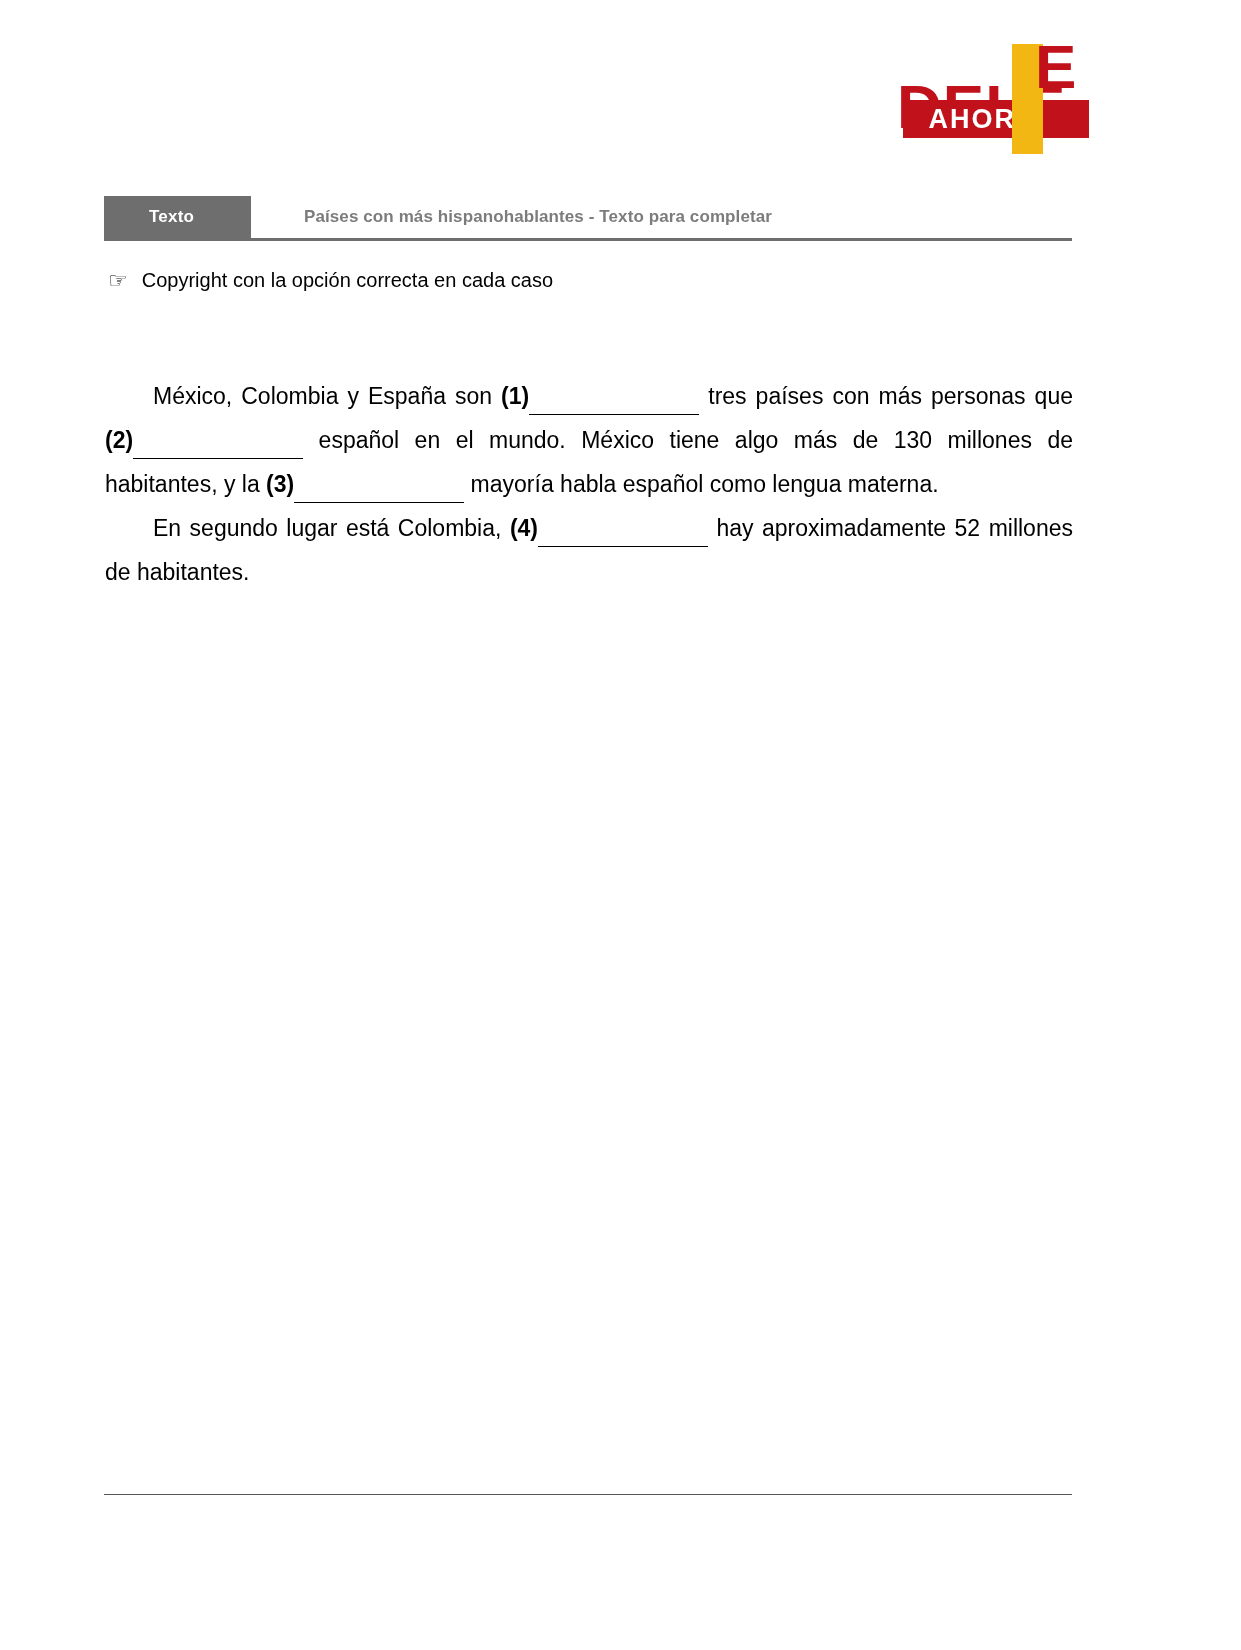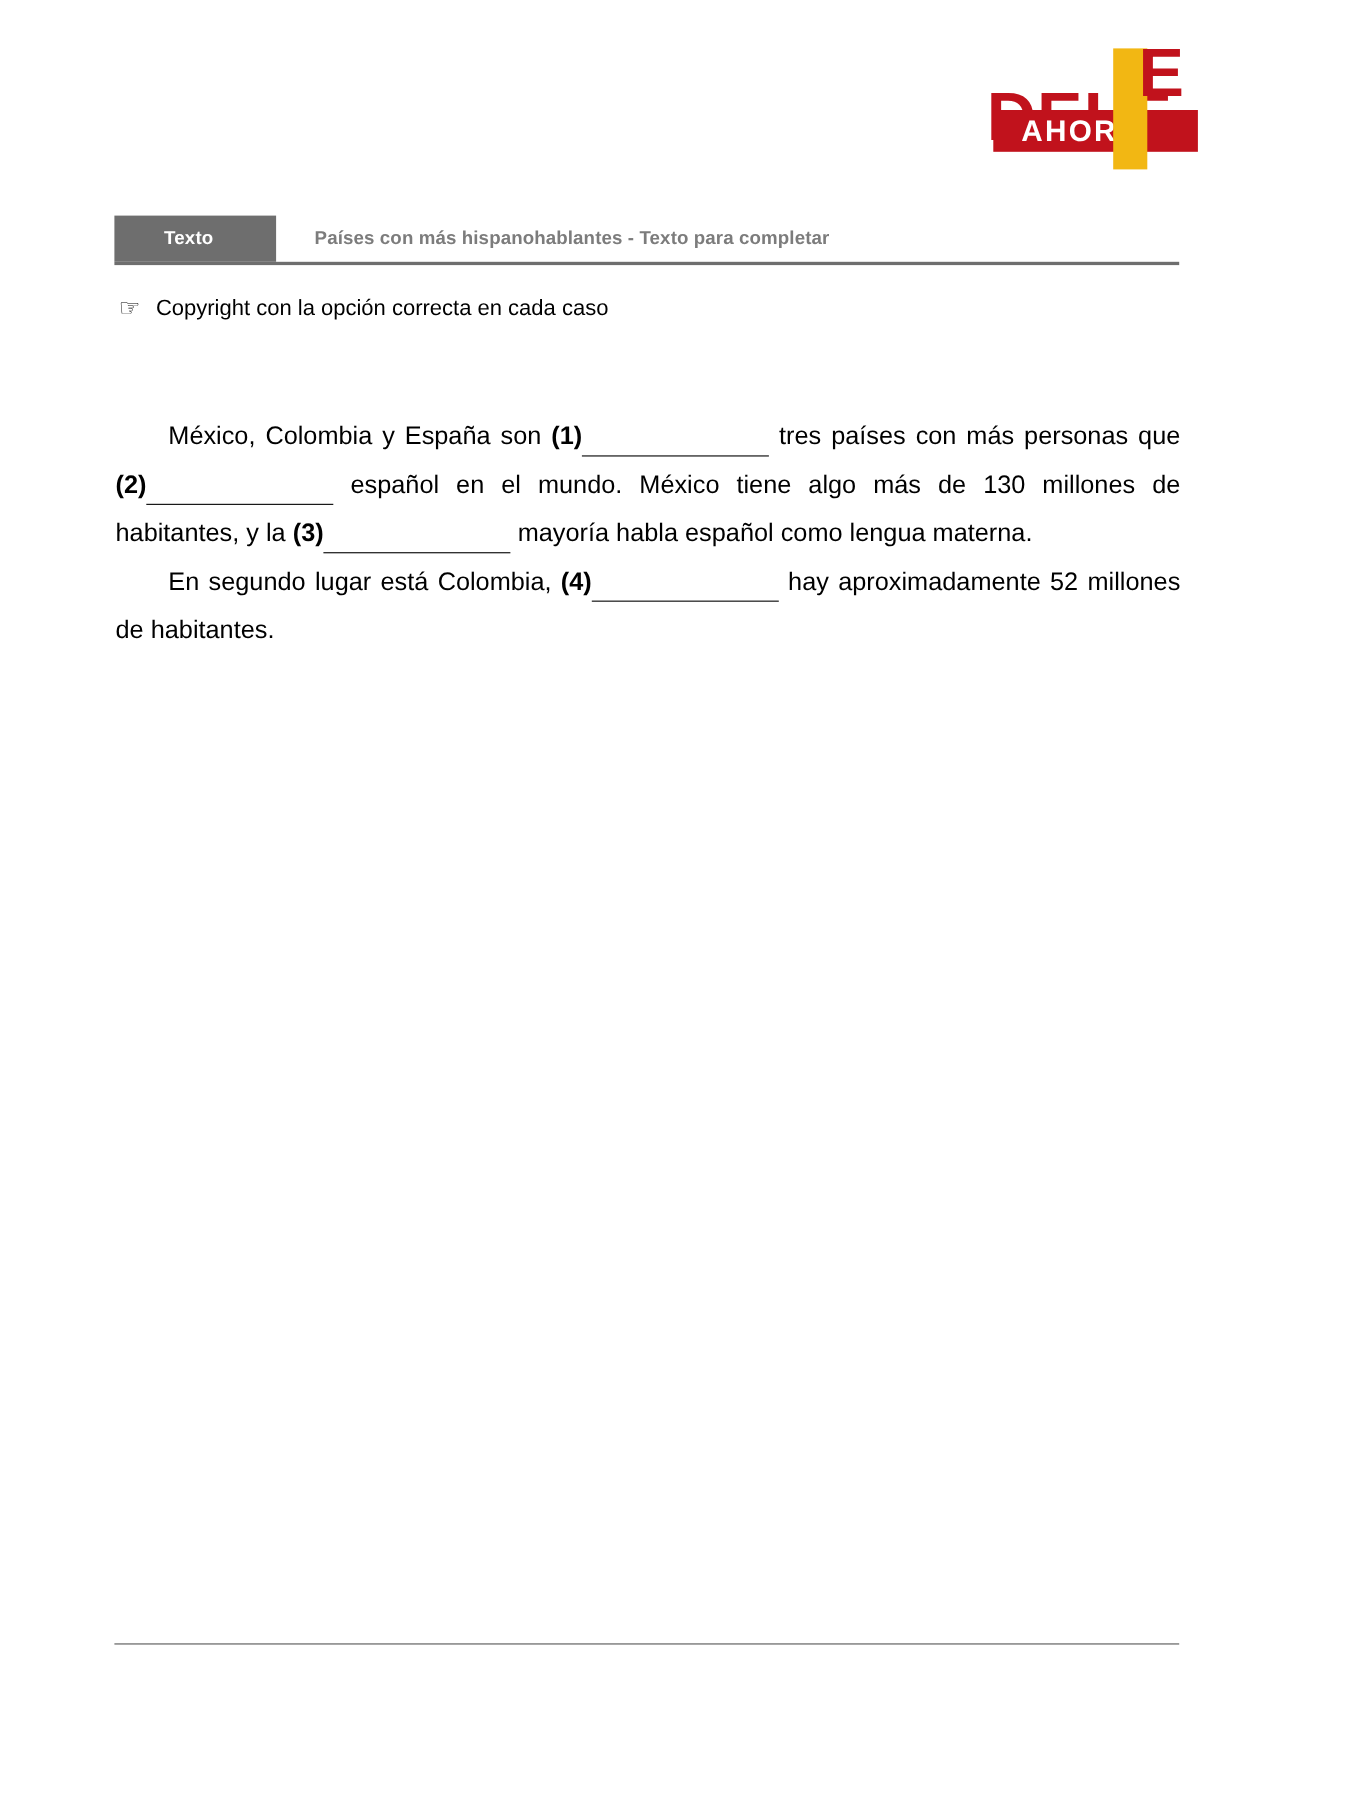--- a/index.html
+++ b/index.html
@@ -124,21 +124,21 @@
     box-sizing: content-box;
     letter-spacing: 0.2px;
   }
   .task-title {
     flex: 1;
     color: #7C7C7C;
     font-size: 17px;
     font-weight: 700;
     display: flex;
     align-items: center;
-    padding-left: 35px;
+    padding-left: 53px;
     letter-spacing: 0.1px;
   }
 
   
   .instruction {
     position: absolute;
     left: 108px;
     top: 269px;
     display: flex;
     align-items: center;

